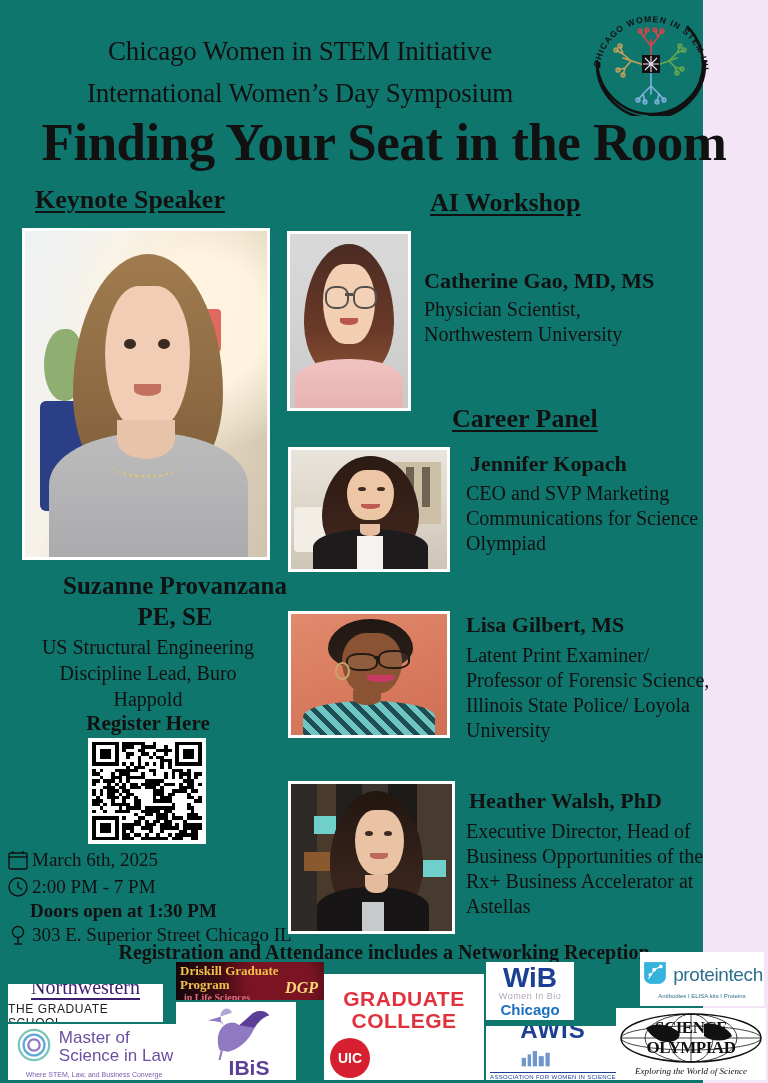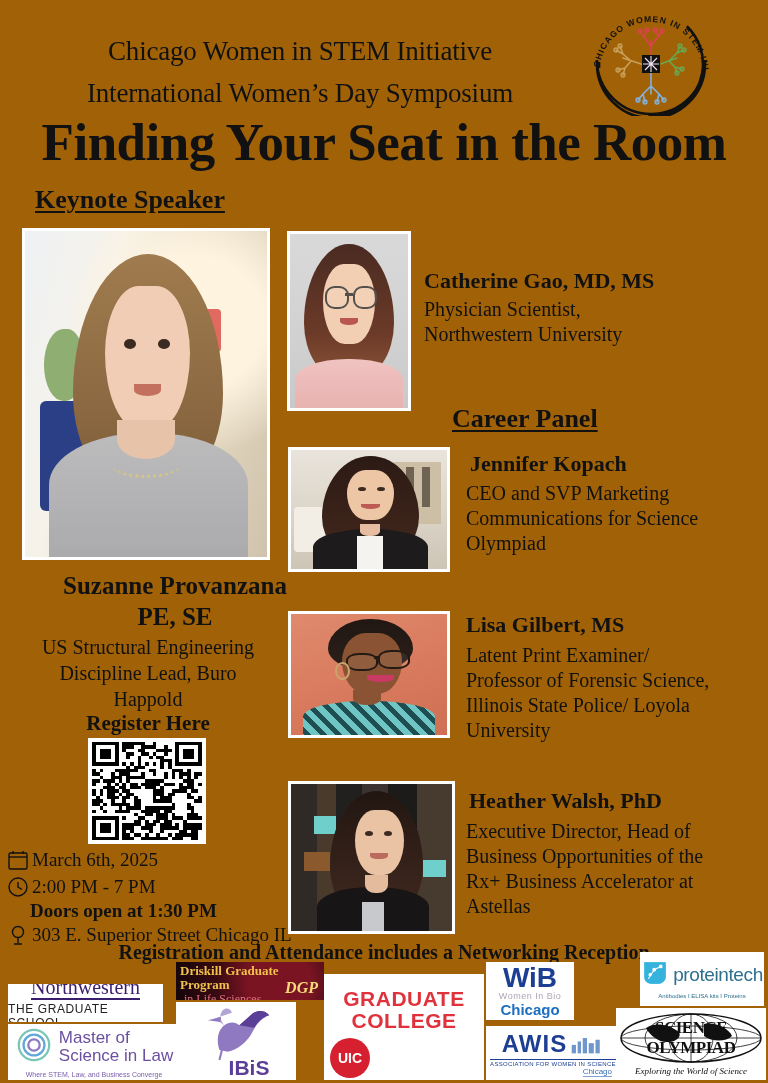--- a/index.html
+++ b/index.html
@@ -10,23 +10,23 @@
     width: 768px;
     height: 1083px;
     background: #f3e4f6;
     font-family: "Liberation Serif", serif;
     color: #111111;
     overflow: hidden;
     position: relative;
   }
   .poster {
     position: relative;
-    width: 768px;
+    width: 703px;
     height: 1083px;
-    background: #a16207;
+    background: #0f766e;
   }
 
   
   .header {
     position: absolute;
     top: 0; left: 0;
     width: 768px;
     height: 180px;
   }
   .hdr-line1, .hdr-line2 {
@@ -426,20 +426,21 @@
         </g>
         <rect x="57" y="43" width="18" height="18" fill="#111"></rect>
         <g stroke="#f3e4f6" stroke-width="1.1">
           <path d="M60,46 L72,58 M72,46 L60,58 M66,44 L66,60 M58,52 L74,52"></path>
         </g>
       </svg>
     </div>
   </div>
 
   <div class="sec-heading h-keynote">Keynote Speaker</div>
+  <div class="sec-heading h-ai">AI Workshop</div>
   <div class="sec-heading h-career">Career Panel </div>
 
   <div class="photo ph-keynote">
     <div class="ph-inner">
       <div class="bg-office"></div>
       <div style="position:absolute;left:6%;top:52%;width:26%;height:34%;background:#2b3f86;border-radius:6px;"></div>
       <div style="position:absolute;left:8%;top:30%;width:16%;height:22%;background:#8fae72;border-radius:50% 40% 45% 50%;"></div>
       <div style="position:absolute;left:70%;top:24%;width:11%;height:13%;background:#e06a5f;border-radius:4px;"></div>
       <div class="hair" style="left:20%;top:7%;width:62%;height:74%;background:linear-gradient(180deg,#a07b4f 0%,#8d6a42 60%,#7d5c39 100%);"></div>
       <div class="face" style="left:33%;top:17%;width:35%;height:44%;background:#f0cdb4;"></div>
@@ -1453,21 +1454,21 @@
         <span>Science in Law</span>
       </span>
     </div>
     <div class="msl-tag">Where STEM, Law, and Business Converge</div>
   </div>
 
   <div class="logo-box lb-dgp" style="position:absolute;align-items:flex-start;justify-content:flex-start;">
     <div style="position:absolute;inset:0;background:radial-gradient(circle at 70% 55%, #7a1423 0 30%, #3a0a12 60%, #14050a 100%);"></div>
     <div style="position:relative;padding:2px 0 0 4px;">
       <div class="dgp-t1">Driskill Graduate Program</div>
-      <div style="font-family:'Liberation Serif',serif;font-size:12px;color:#e07080;font-weight:normal;padding-left:4px;">in Life Sciences</div>
+      <div style="font-family:'Liberation Serif',serif;font-size:10px;color:#e07080;font-weight:bold;padding-left:4px;">in Life Sciences</div>
       <div class="dgp-t2">Northwestern University Feinberg School of Medicine Chicago, Illinois</div>
     </div>
     <div class="dgp-mark">DGP</div>
   </div>
 
   <div class="logo-box lb-ibis">
     <span>
       <svg viewBox="0 0 100 70" width="96" height="58">
         <path d="M30,58 C26,46 28,34 36,28 C42,23 50,24 54,28 L70,14 C76,9 86,10 90,16 C80,20 74,28 70,36 C64,48 52,58 40,60 Z" fill="#8f79c0"></path>
         <path d="M54,28 L70,14 C76,9 86,10 90,16 C82,18 76,24 72,31 Z" fill="#5b3f96"></path>
@@ -1487,21 +1488,21 @@
     <div class="uic-badge">UIC</div>
   </div>
 
   <div class="logo-box lb-wib">
     <div class="wib-txt">WiB</div>
     <div class="wib-sub">Women In Bio</div>
     <div class="wib-city">Chicago</div>
   </div>
 
   <div class="logo-box lb-awis">
-    <div style="display:flex;align-items:flex-end;gap:3px;">
+    <div style="display:flex;align-items:flex-start;gap:3px;flex-direction:column;">
       <span class="awis-txt">AWIS</span>
       <span>
         <svg viewBox="0 0 40 22" width="34" height="20" fill="#6f97cc">
           <rect x="2" y="12" width="5" height="10"></rect>
           <rect x="9" y="8" width="4" height="14"></rect>
           <rect x="15" y="4" width="5" height="18"></rect>
           <path d="M17 4 L17 0 M18.5 4 L18.5 0"></path>
           <rect x="22" y="10" width="6" height="12"></rect>
           <rect x="30" y="6" width="5" height="16"></rect>
         </svg>

